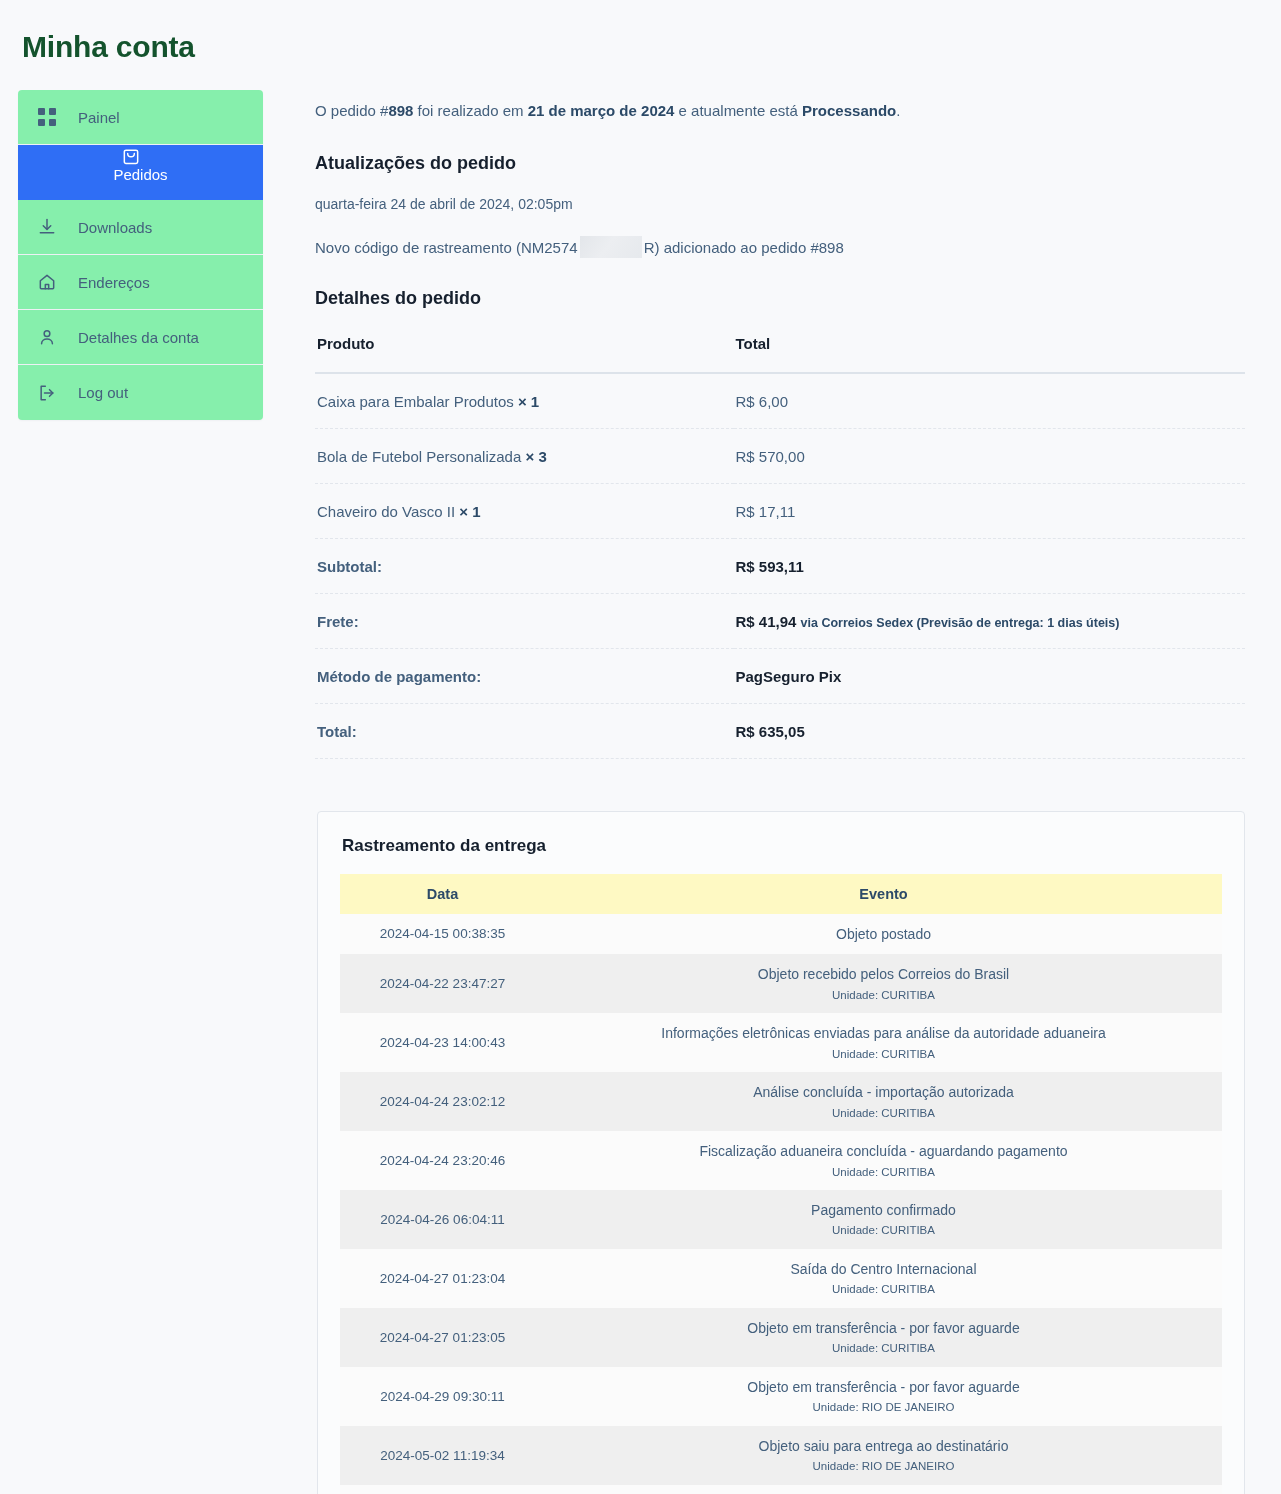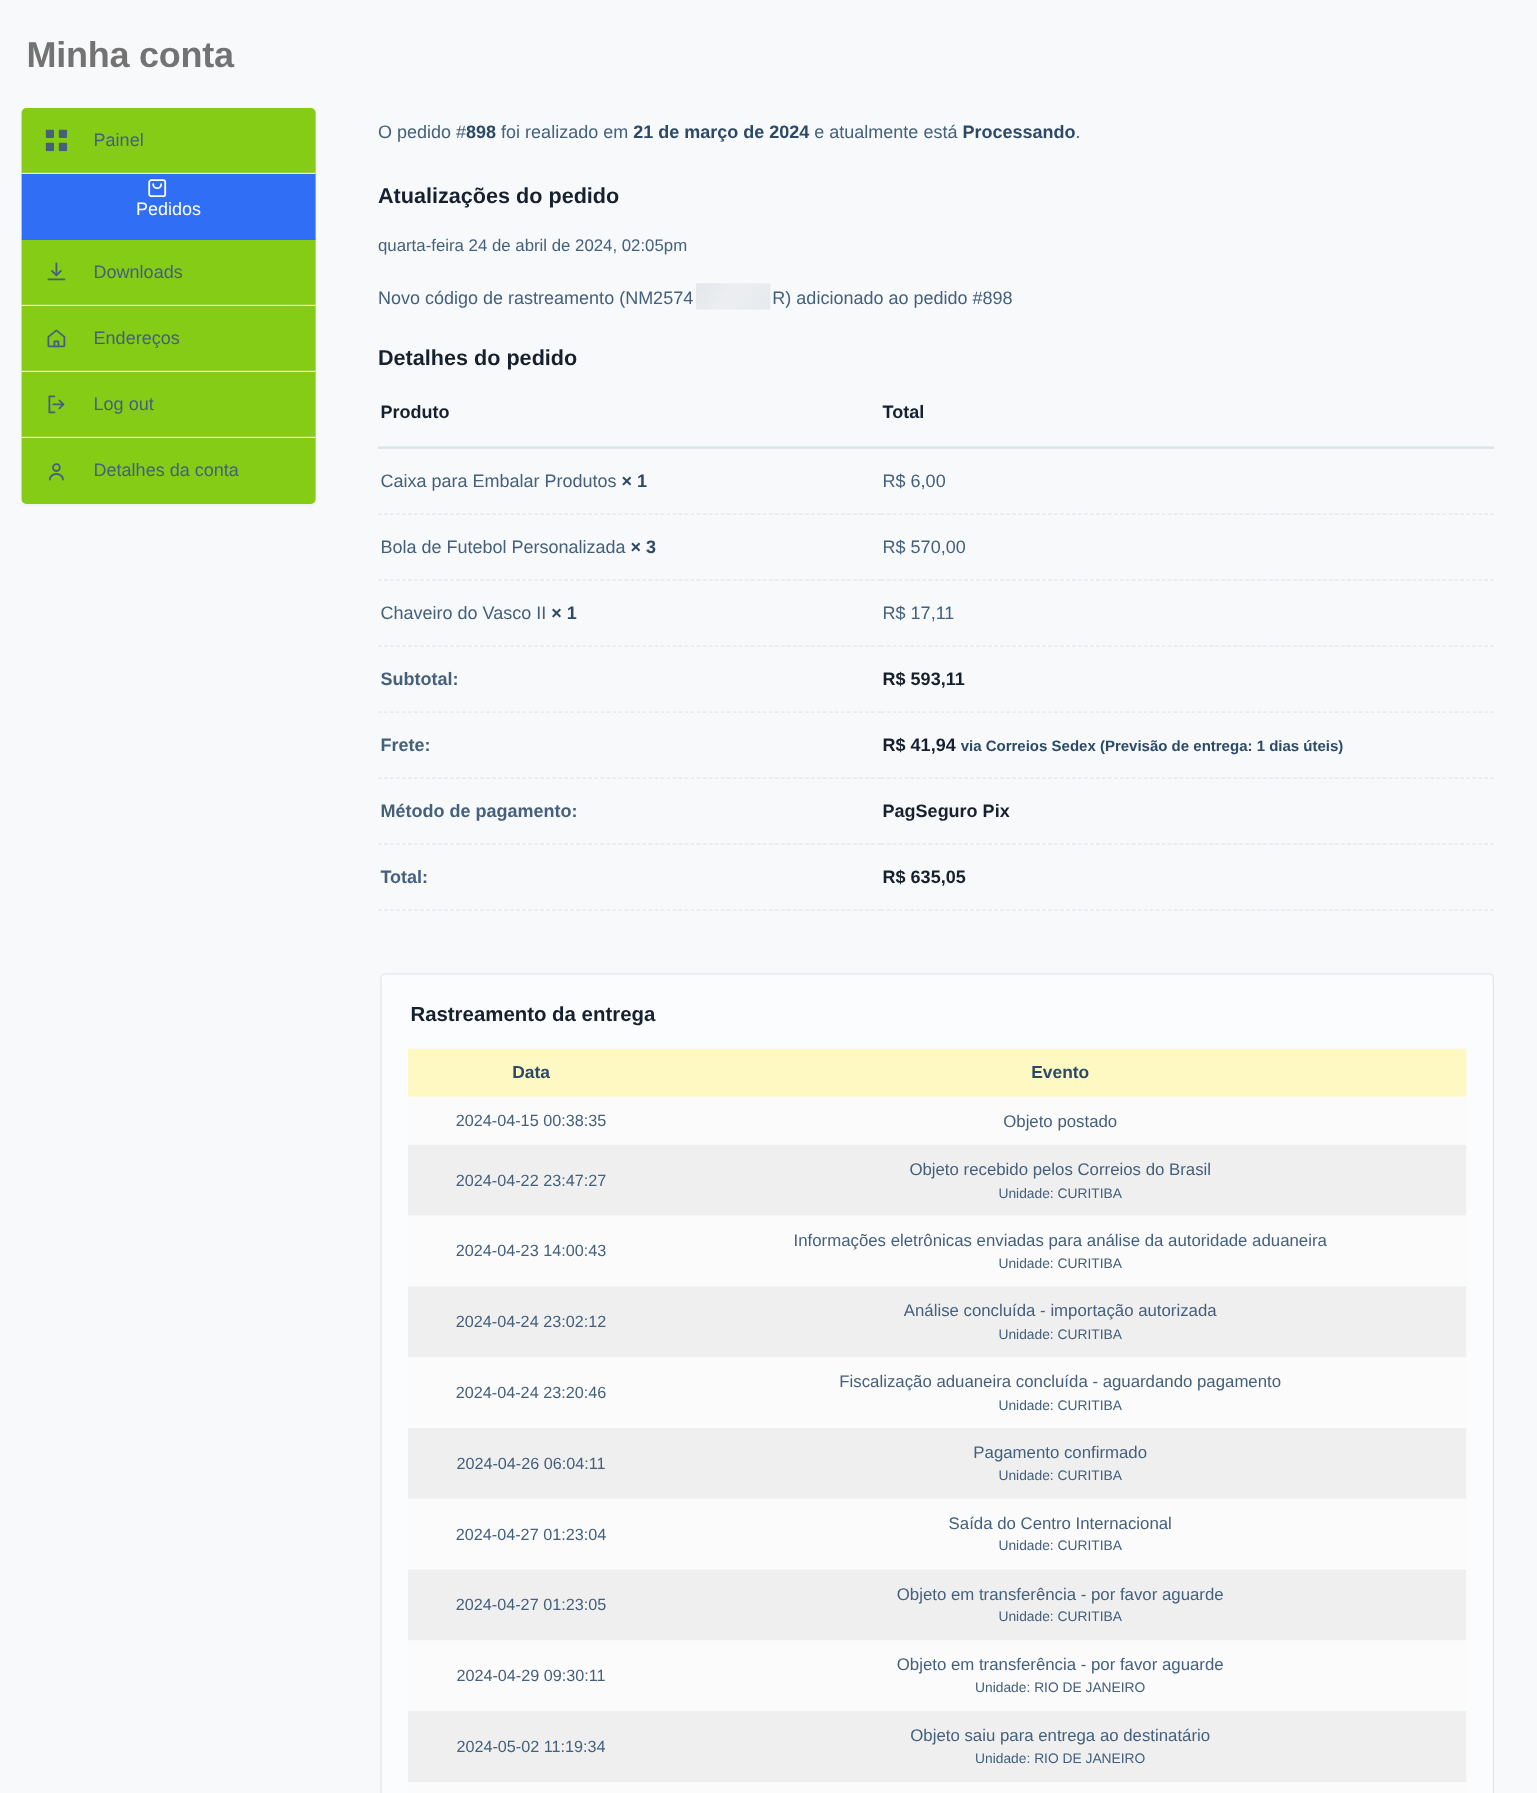--- a/index.html
+++ b/index.html
@@ -14,37 +14,37 @@
   .page {
     position: relative;
     width: 1281px;
     min-height: 1494px;
     background: #f8f9fb;
     padding: 0;
   }
   .page-title {
     font-size: 30px;
     font-weight: bold;
-    color: #737373;
+    color: #14532d;
     margin: 0;
     padding: 30px 0 0 22px;
     letter-spacing: -0.2px;
   }
   .layout {
     display: flex;
     align-items: flex-start;
     padding: 0 22px 0 18px;
     margin-top: 26px;
   }
 
   
   .sidebar {
     width: 245px;
     flex: 0 0 245px;
-    background: #84cc16;
+    background: #86efac;
     border-radius: 4px;
     overflow: hidden;
     box-shadow: 0 1px 2px rgba(16,24,40,0.04);
   }
   .nav-item {
     display: flex;
     align-items: center;
     height: 55px;
     padding: 0 18px;
     border-bottom: 1px solid #eef1f5;
@@ -229,35 +229,35 @@
             <svg width="20" height="20" viewBox="0 0 24 24" fill="none" stroke="currentColor" stroke-width="1.8" stroke-linecap="round" stroke-linejoin="round">
               <path d="M4 10.5L12 4l8 6.5V19a1 1 0 0 1-1 1H5a1 1 0 0 1-1-1z"></path>
               <path d="M10 20v-5h4v5"></path>
             </svg>
           </span>
           <span class="nav-label">Endereços</span>
         </a>
         <a class="nav-item">
           <span class="nav-icon">
             <svg width="20" height="20" viewBox="0 0 24 24" fill="none" stroke="currentColor" stroke-width="1.8" stroke-linecap="round" stroke-linejoin="round">
+              <circle cx="12" cy="8" r="3.4"></circle>
+              <path d="M5.5 20c0-3.3 2.9-5.6 6.5-5.6s6.5 2.3 6.5 5.6"></path>
+            </svg>
+          </span>
+          <span class="nav-label">Detalhes da conta</span>
+        </a>
+        <a class="nav-item">
+          <span class="nav-icon">
+            <svg width="20" height="20" viewBox="0 0 24 24" fill="none" stroke="currentColor" stroke-width="1.8" stroke-linecap="round" stroke-linejoin="round">
               <path d="M10 4H5v16h5"></path>
               <path d="M15 8l4 4-4 4"></path>
               <path d="M19 12H9"></path>
             </svg>
           </span>
           <span class="nav-label">Log out</span>
-        </a>
-        <a class="nav-item">
-          <span class="nav-icon">
-            <svg width="20" height="20" viewBox="0 0 24 24" fill="none" stroke="currentColor" stroke-width="1.8" stroke-linecap="round" stroke-linejoin="round">
-              <circle cx="12" cy="8" r="3.4"></circle>
-              <path d="M5.5 20c0-3.3 2.9-5.6 6.5-5.6s6.5 2.3 6.5 5.6"></path>
-            </svg>
-          </span>
-          <span class="nav-label">Detalhes da conta</span>
         </a>
       </nav>
 
     <div class="main">
 
       <p class="intro">
         <span>O pedido #</span><b>898</b><span> foi realizado em </span><b>21 de março de 2024</b><span> e atualmente está </span><b>Processando</b><span>.</span>
       </p>
 
       <h2 class="section-title">Atualizações do pedido</h2>

